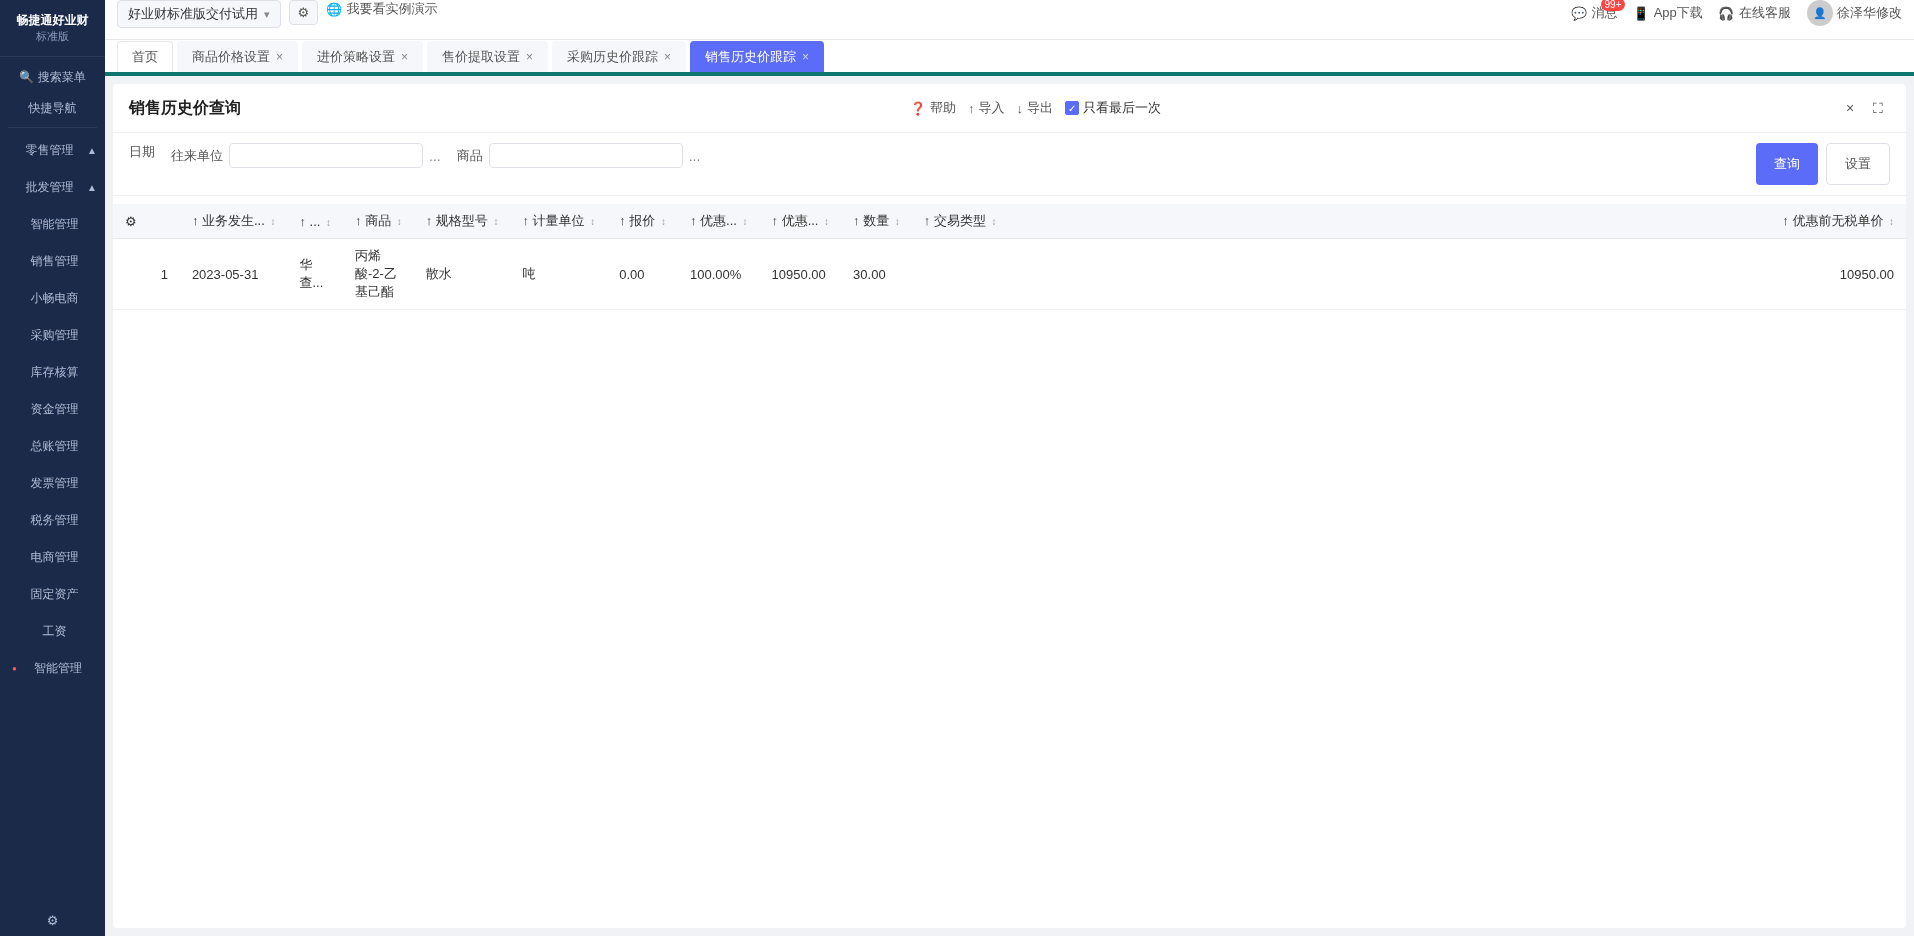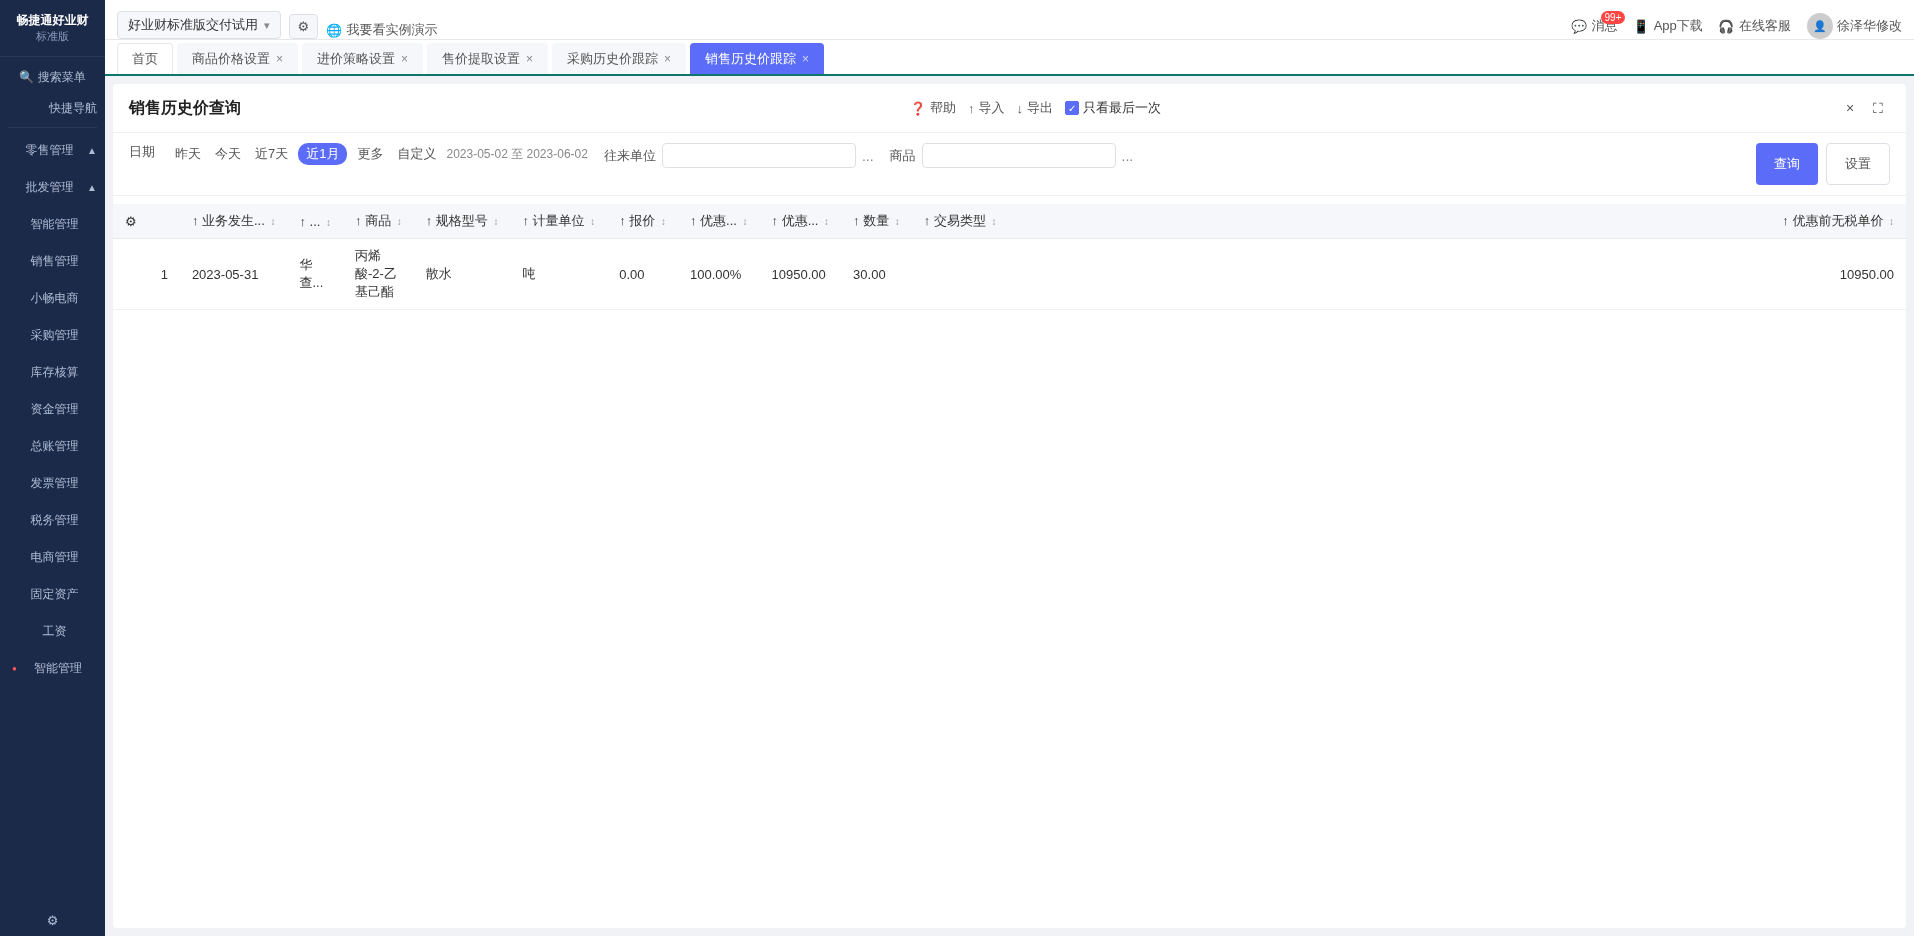--- a/index.html
+++ b/index.html
@@ -36,21 +36,21 @@
       padding: 8px;
       text-align: center;
       cursor: pointer;
     }
     .sidebar-search span {
       color: #b0bcd4;
       font-size: 12px;
     }
     .sidebar-quicknav {
       padding: 6px 8px;
-      text-align: right;
+      text-align: center;
       cursor: pointer;
     }
     .sidebar-quicknav span {
       color: #b0bcd4;
       font-size: 12px;
     }
     .sidebar-divider {
       height: 1px;
       background: #2a3a5c;
       margin: 4px 8px;
@@ -90,21 +90,21 @@
       flex-direction: column;
       background: #f0f2f5;
       overflow: hidden;
     }
 
     
     .top-header {
       background: #fff;
       height: 40px;
       display: flex;
-      align-items: flex-end;
+      align-items: flex-start;
       padding: 0 12px;
       border-bottom: 1px solid #e8e8e8;
       gap: 8px;
     }
     .header-selector {
       display: flex;
       align-items: center;
       gap: 6px;
       background: #f5f7fa;
       border: 1px solid #dde1e7;
@@ -169,21 +169,21 @@
       color: #666;
     }
 
     
     .tab-bar {
       background: #fff;
       height: 36px;
       display: flex;
       align-items: flex-end;
       padding: 0 12px;
-      border-bottom: 2px solid #0f766e;
+      border-bottom: 4px solid #0f766e;
       gap: 2px;
     }
     .tab-item {
       padding: 6px 14px;
       font-size: 13px;
       cursor: pointer;
       color: #555;
       border: 1px solid transparent;
       border-bottom: none;
       border-radius: 4px 4px 0 0;
@@ -562,29 +562,20 @@
       </div>
 
       <div style="display:flex;gap:4px;margin-left:8px;">
         <div class="wc-btn">×</div>
         <div class="wc-btn">⛶</div>
       </div>
     </div>
 
     <div class="filter-row">
       <span class="filter-label">日期</span>
-      <div class="date-filters">
-        <span class="date-btn">昨天</span>
-        <span class="date-btn">今天</span>
-        <span class="date-btn">近7天</span>
-        <span class="date-btn active">近1月</span>
-        <span class="date-btn">更多</span>
-        <span class="date-btn">自定义</span>
-        <span class="date-range">2023-05-02 至 2023-06-02</span>
-      </div>
 
       <div class="filter-section">
         <span class="filter-label">往来单位</span>
         <div class="filter-input-wrapper">
           <input type="text" style="">
         </div>
         <span class="filter-dots">...</span>
       </div>
 
       <div class="filter-section">

